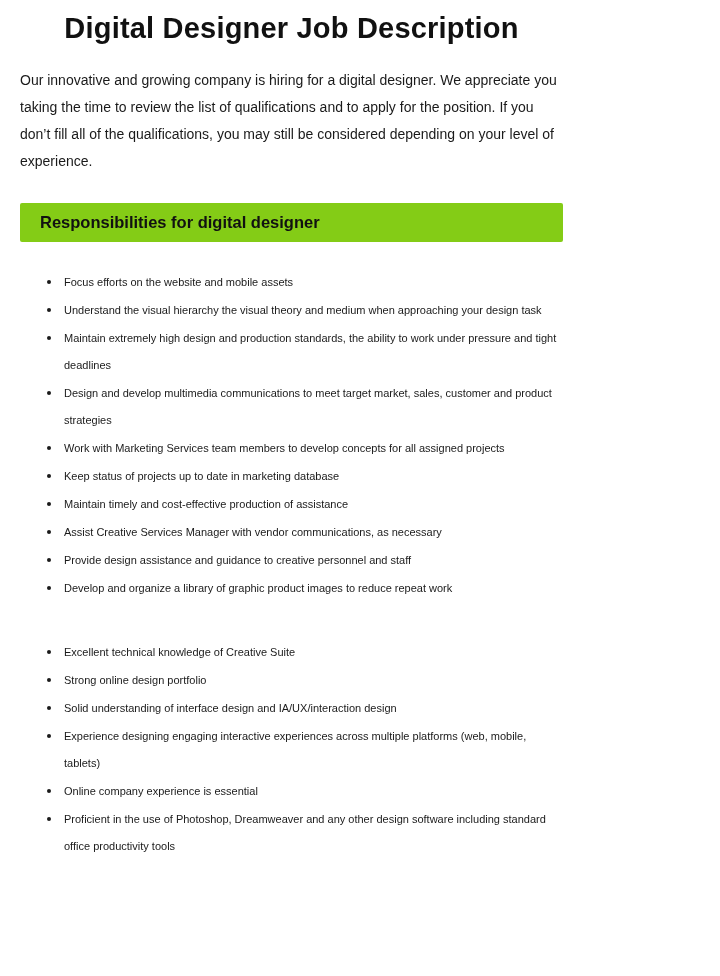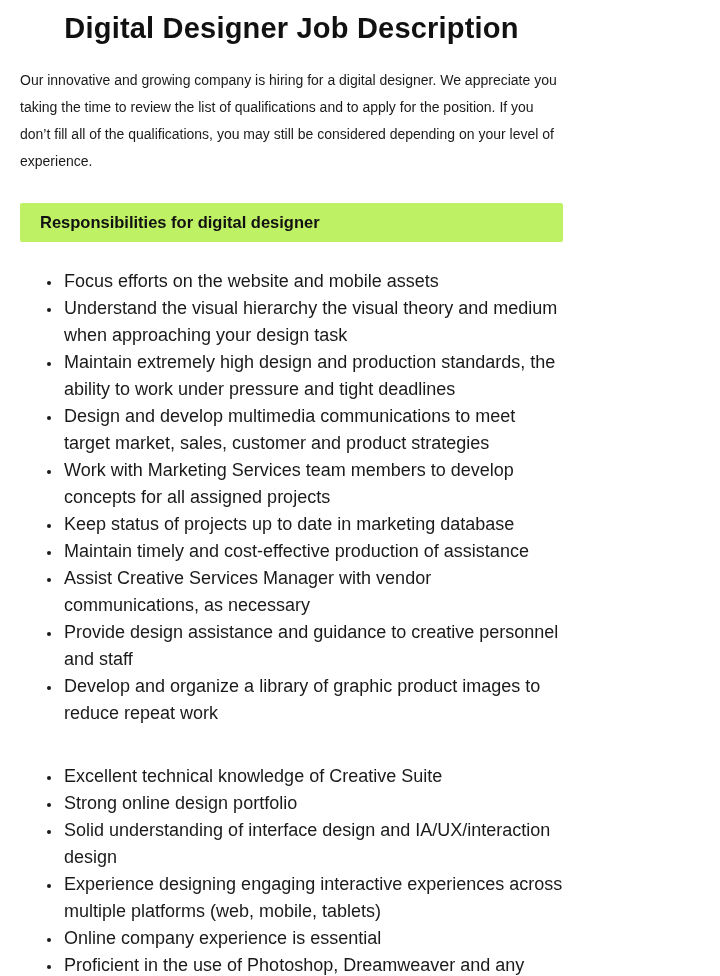--- a/index.html
+++ b/index.html
@@ -23,31 +23,31 @@
     margin: 6px 0 22px 0;
     letter-spacing: 0.2px;
   }
   .intro {
     font-size: 14px;
     line-height: 27px;
     margin: 0 0 28px 0;
     color: #1a1a1a;
   }
   .section-bar {
-    background: #bef264;
+    background: #84cc16;
     padding: 10px 20px;
     font-size: 16.5px;
     font-weight: 700;
     color: #111111;
     border-radius: 2px;
   }
   .bullet-list {
     margin: 26px 0 36px 0;
     padding-left: 42px;
-    font-size: 18px;
+    font-size: 11px;
     line-height: 27px;
     color: #1a1a1a;
   }
   .bullet-list li {
     margin: 0;
     padding-left: 2px;
   }
   .bullet-list li::marker {
     font-size: 13px;
   }

